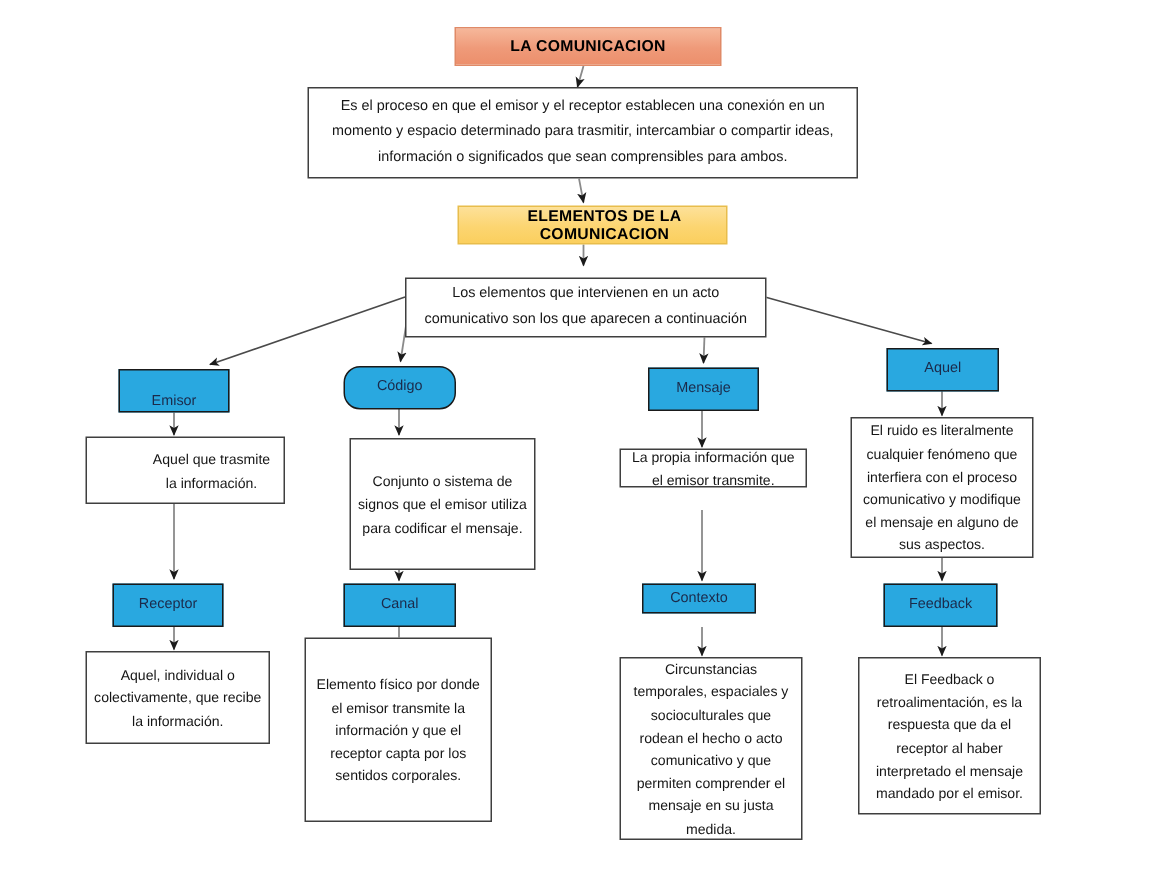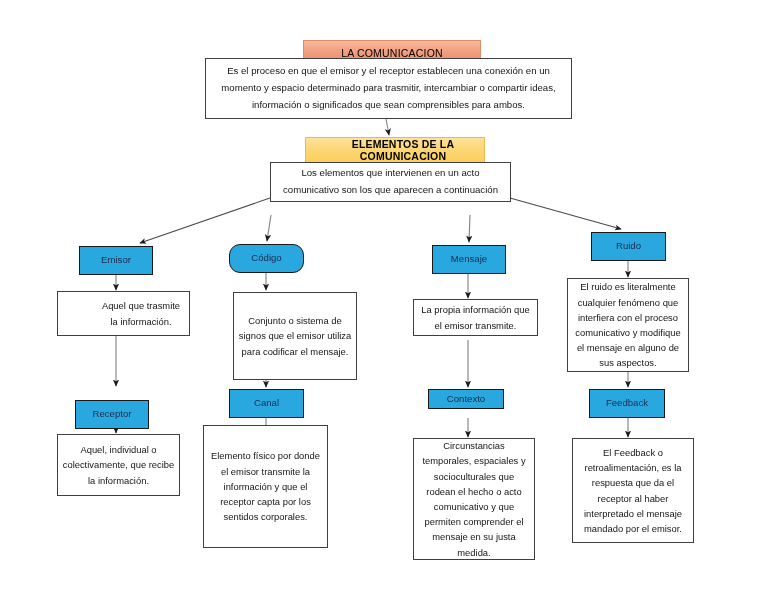--- a/index.html
+++ b/index.html
@@ -36,24 +36,23 @@
     display: block;
     width: 100%;
     padding: 0 4px;
     box-sizing: border-box;
   }
   
   .title-banner {
     background: linear-gradient(to bottom, #f6b79a 0%, #ef9a79 55%, #ec8f6c 100%);
     border: 1px solid #e08a67;
     color: #000000;
-    font-weight: normal;
+    font-weight: bold;
     font-size: 10.5px;
     letter-spacing: 0.2px;
-    margin-top: 22px;
   }
   
   .sub-banner {
     background: linear-gradient(to bottom, #fde199 0%, #fcd571 55%, #fbcf5e 100%);
     border: 1px solid #e8bd4c;
     color: #000000;
     font-weight: bold;
     font-size: 10.5px;
     letter-spacing: 0.2px;
   }
@@ -123,32 +122,32 @@
   </div>
 
   <div class="node desc-box wide" style="left:205px; top:58px; width:367px; height:61px;">
     <span>Es el proceso en que el emisor y el receptor establecen una conexión en un momento y espacio determinado para trasmitir, intercambiar o compartir ideas, información o significados que sean comprensibles para ambos.</span>
   </div>
 
   <div class="node sub-banner" style="left:305px; top:137px; width:180px; height:26px;padding-left:16px;">
     <span>ELEMENTOS DE LA COMUNICACION</span>
   </div>
 
-  <div class="node desc-box wide" style="left:270px; top:162px; width:241px; height:40px;">
+  <div class="node desc-box wide" style="left:270px; top:185px; width:241px; height:40px;">
     <span>Los elementos que  intervienen en un acto comunicativo son los que aparecen a continuación</span>
   </div>
 
-  <div class="node blue-box" style="left:79px; top:246px; width:74px; height:29px;">
+  <div class="node blue-box" style="left:79px; top:246px; width:74px; height:29px;align-items:flex-end;">
     <span>Emisor</span>
   </div>
   <div class="node desc-box" style="left:57px; top:291px; width:133px; height:45px;padding-left:35px;">
     <span>Aquel que trasmite la información.</span>
   </div>
 
-  <div class="node blue-box" style="left:75px; top:400px; width:74px; height:29px;">
+  <div class="node blue-box" style="left:75px; top:389px; width:74px; height:29px;">
     <span>Receptor</span>
   </div>
   <div class="node desc-box" style="left:57px; top:434px; width:123px; height:62px;">
     <span>Aquel, individual o colectivamente, que recibe la información.</span>
   </div>
 
   <div class="node blue-box" style="left:229px; top:244px; width:75px; height:29px;border-radius:11px;">
     <span>Código</span>
   </div>
   <div class="node desc-box" style="left:205px; top:292px; width:124px; height:88px;margin-left:28px;">
@@ -158,33 +157,33 @@
   <div class="node blue-box" style="left:229px; top:389px; width:75px; height:29px;">
     <span>Canal</span>
   </div>
   <div class="node desc-box" style="left:203px; top:425px; width:125px; height:123px;">
     <span>Elemento físico por donde el emisor transmite la información y que el receptor capta por los sentidos corporales.</span>
   </div>
 
   <div class="node blue-box" style="left:432px; top:245px; width:74px; height:29px;">
     <span>Mensaje</span>
   </div>
-  <div class="node desc-box" style="left:413px; top:299px; width:125px; height:37px;">
+  <div class="node desc-box" style="left:413px; top:299px; width:125px; height:26px;">
     <span>La propia información que el emisor transmite.</span>
   </div>
 
   <div class="node blue-box" style="left:428px; top:389px; width:76px; height:20px;">
     <span>Contexto</span>
   </div>
   <div class="node desc-box" style="left:413px; top:438px; width:122px; height:122px;">
     <span>Circunstancias temporales, espaciales y socioculturales que rodean el hecho o acto comunicativo y que permiten comprender el mensaje en su justa medida.</span>
   </div>
 
   <div class="node blue-box" style="left:591px; top:232px; width:75px; height:29px;">
-    <span>Ruido</span>
+    <span>Aquel</span>
   </div>
   <div class="node desc-box" style="left:567px; top:278px; width:122px; height:94px;">
     <span>El ruido es literalmente cualquier fenómeno que interfiera con el proceso comunicativo y modifique el mensaje en alguno de sus aspectos.</span>
   </div>
 
   <div class="node blue-box" style="left:589px; top:389px; width:76px; height:29px;">
     <span>Feedback</span>
   </div>
   <div class="node desc-box" style="left:572px; top:438px; width:122px; height:105px;">
     <span>El Feedback o retroalimentación, es la respuesta que da el receptor al haber interpretado el mensaje mandado por el emisor.</span>

